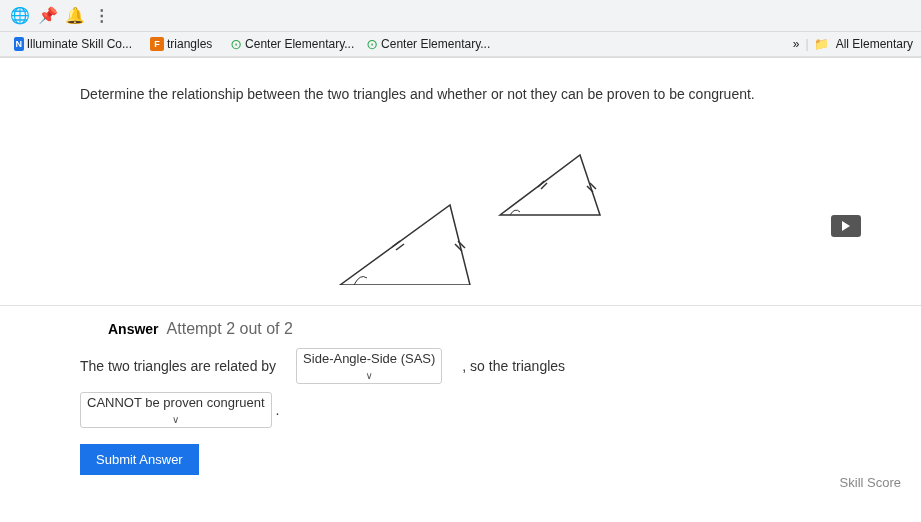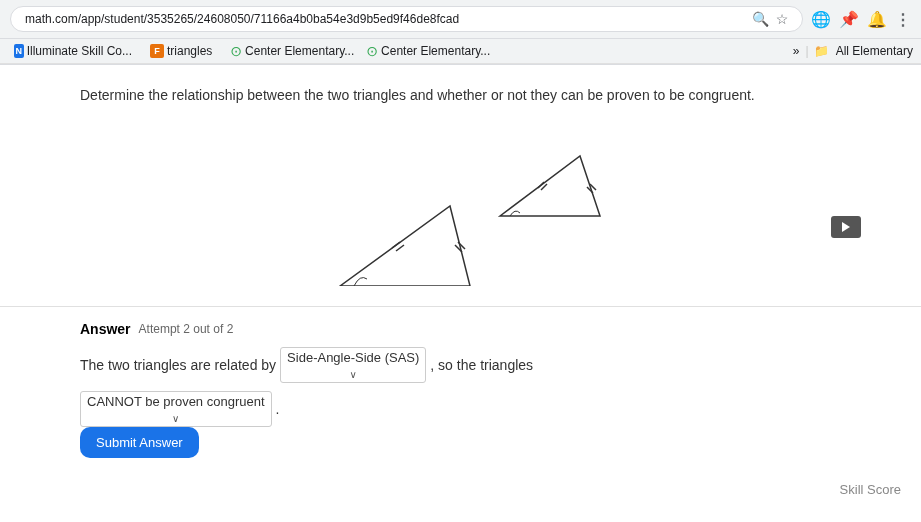--- a/index.html
+++ b/index.html
@@ -71,21 +71,21 @@
       margin-left: auto;
       display: flex;
       align-items: center;
       gap: 6px;
       font-size: 12px;
     }
 
     
     .page-content {
       background: #fff;
-      padding: 20px 60px 20px 80px;
+      padding: 26px 60px 20px 80px;
       min-height: calc(522px - 80px);
       position: relative;
     }
     .question-text {
       font-size: 14px;
       color: #333;
       margin-bottom: 20px;
       line-height: 1.5;
     }
 
@@ -103,37 +103,39 @@
     }
     .answer-label {
       display: flex;
       align-items: center;
       gap: 8px;
       margin-bottom: 10px;
     }
     .answer-bold {
       font-weight: bold;
       font-size: 14px;
+      margin-left: 28px;
     }
     .attempt-text {
-      font-size: 12px;
+      font-size: 16px;
       color: #666;
     }
     .answer-line1 {
       font-size: 14px;
       color: #333;
       margin-bottom: 8px;
       display: flex;
       align-items: center;
       flex-wrap: wrap;
-      gap: 4px;
+      gap: 20px;
     }
     .answer-line2 {
       font-size: 14px;
       color: #333;
+      margin-bottom: 16px;
       display: flex;
       align-items: center;
       gap: 4px;
     }
     .dropdown-inline {
       display: inline-flex;
       align-items: center;
       border: 1px solid #ccc;
       border-radius: 3px;
       padding: 2px 6px;
@@ -144,21 +146,21 @@
       flex-direction: column;
     }
     .dropdown-arrow {
       font-size: 10px;
       color: #555;
     }
     .submit-btn {
       background: #1a73e8;
       color: #fff;
       border: none;
-      border-radius: 10px;
+      border-radius: 0;
       padding: 8px 16px;
       font-size: 13px;
       cursor: pointer;
     }
 
     .skill-score {
       position: absolute;
       bottom: 10px;
       right: 20px;
       font-size: 13px;
@@ -189,25 +191,20 @@
       background: #e0e0e0;
       margin: 0 -60px 0 -80px;
       margin-bottom: 14px;
     }
   </style>
 </head>
 <body>
 
 <div class="browser-chrome">
   <div class="address-bar">
-    <div class="url-box">
-      <span>math.com/app/student/3535265/24608050/71166a4b0ba54e3d9b5ed9f46de8fcad</span>
-      <span style="margin-left:auto; color:#5f6368; font-size:14px;">🔍</span>
-      <span style="color:#5f6368; font-size:14px;">☆</span>
-    </div>
     <div class="browser-icons">
       <span style="font-size:16px;">🌐</span>
       <span style="font-size:16px;">📌</span>
       <span style="font-size:16px;">🔔</span>
       <span style="font-size:16px; font-weight:bold;">⋮</span>
     </div>
   </div>
   <div class="bookmarks-bar">
     <div class="bookmark-item">
       <span class="bookmark-icon" style="background:#1a73e8; color:#fff; border-radius:2px; font-weight:bold; font-size:9px; width:14px; height:14px; display:flex; align-items:center; justify-content:center;">N</span>

